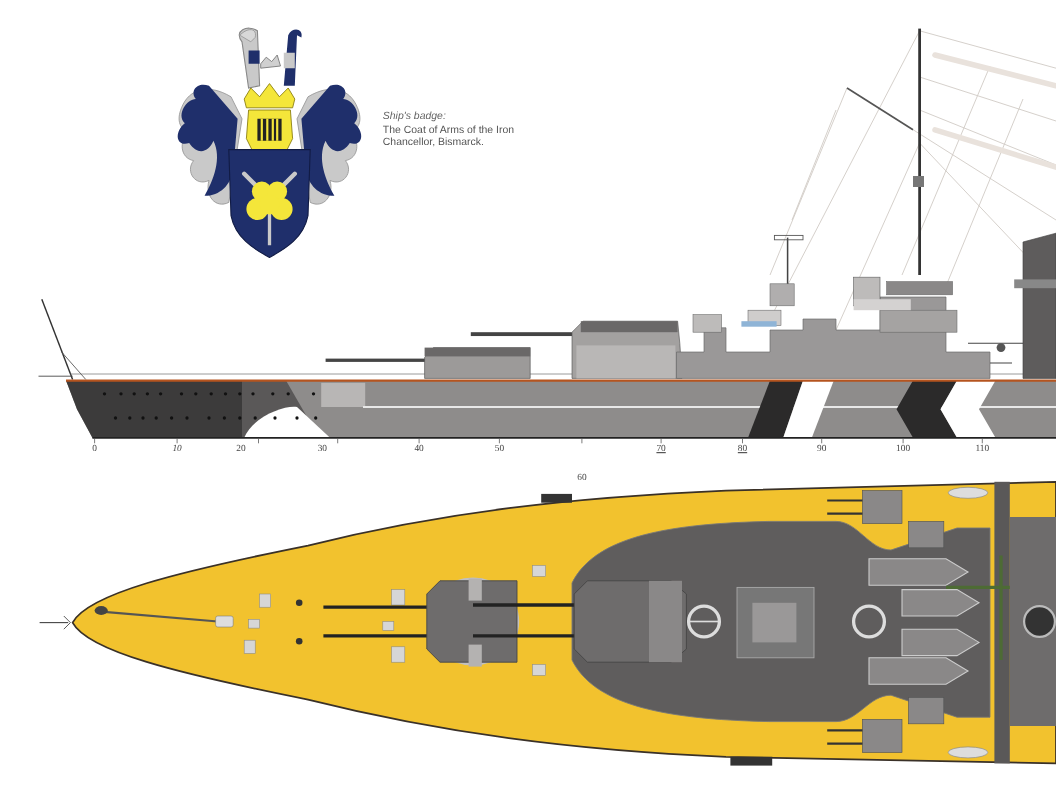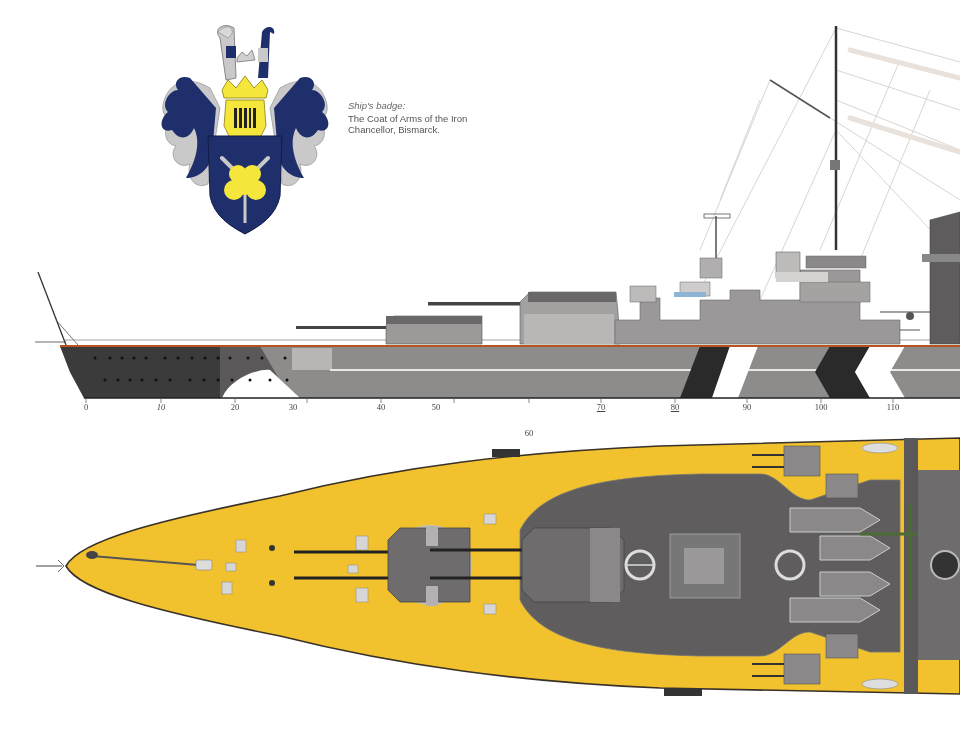--- a/index.html
+++ b/index.html
@@ -175,24 +175,24 @@
         <line x1="675" y1="399" x2="675" y2="403"></line>
         <line x1="747" y1="399" x2="747" y2="403"></line>
         <line x1="821" y1="399" x2="821" y2="403"></line>
         <line x1="893" y1="399" x2="893" y2="403"></line>
     </g>
   </svg>
 
   <div id="scale-labels">
       <div class="scale-label" style="left: 86px;">0</div>
       <div class="scale-label" style="left: 161px; font-style: italic;">10</div>
-      <div class="scale-label" style="left: 235px; text-align: center;">20</div>
+      <div class="scale-label" style="left: 219px; text-align: center;">20</div>
       <div class="scale-label" style="left: 293px;">30</div>
       <div class="scale-label" style="left: 381px;">40</div>
-      <div class="scale-label" style="left: 436px;">50</div>
+      <div class="scale-label" style="left: 454px;">50</div>
       <div class="scale-label" style="left: 529px; margin-top: 26px;">60</div>
       <div class="scale-label" style="left: 601px; text-decoration: underline;">70</div>
       <div class="scale-label" style="left: 675px; text-decoration: underline;">80</div>
       <div class="scale-label" style="left: 747px;">90</div>
       <div class="scale-label" style="left: 821px;">100</div>
       <div class="scale-label" style="left: 893px;">110</div>
     </div>
 
   <svg style="position:absolute;left:0;top:430px;" width="960" height="300" viewBox="0 430 960 300">
 

